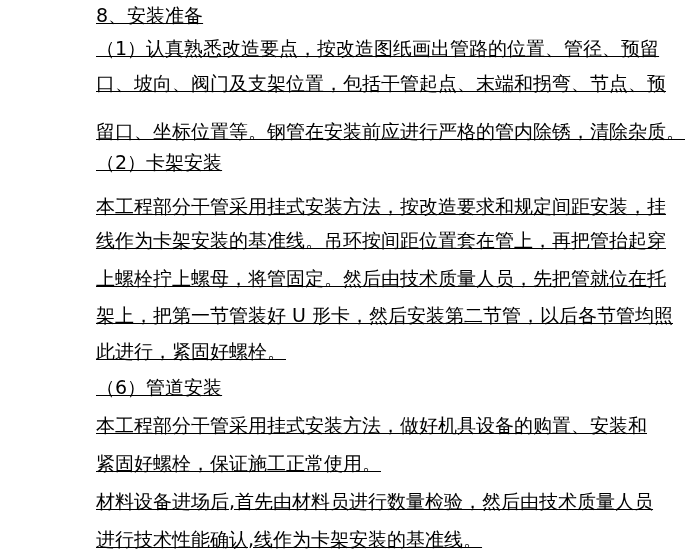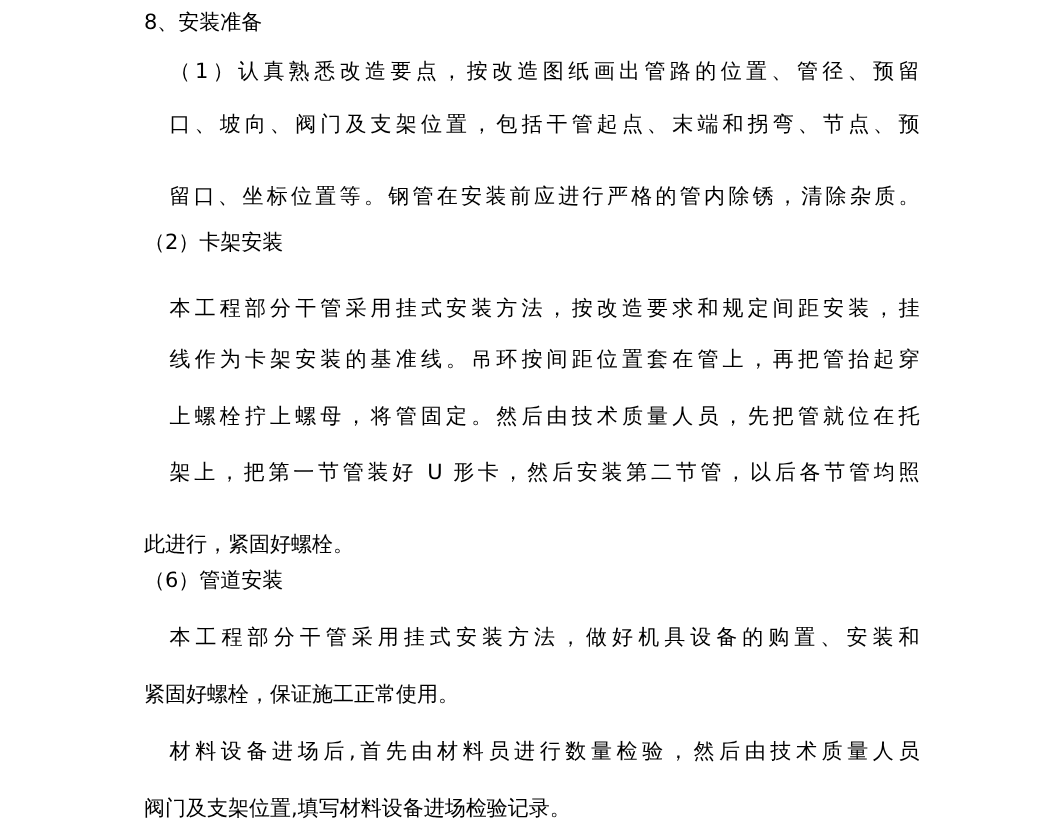--- a/index.html
+++ b/index.html
@@ -1,37 +1,37 @@
 <!DOCTYPE html>
 <html><head>
 <meta charset="utf-8">
 <style>
   html, body { margin: 0; padding: 0; background: #ffffff; }
   body { width: 699px; height: 555px; overflow: hidden; position: relative;
          font-family: "DejaVu Sans", "Liberation Sans", sans-serif; color: #000; }
   .page { position: absolute; left: 96px; top: 0; width: 500px; }
   .line { position: absolute; left: 0; height: 30px; line-height: 30px;
-          font-size: 14px; white-space: nowrap; letter-spacing: 0px; }
-  .justify { width: 500px; text-align: justify; text-align-last: justify; margin-left: 17px; }
+          font-size: 19px; white-space: nowrap; letter-spacing: 0px; text-decoration: underline; }
+  .justify { width: 500px; text-align: justify; text-align-last: justify; }
 </style>
 </head>
 <body>
 
 <div class="page">
   <div class="line" style="top:0px">8、安装准备</div>
 
   <div class="line justify" style="top:33px">（1）认真熟悉改造要点，按改造图纸画出管路的位置、管径、预留</div>
   <div class="line justify" style="top:68px">口、坡向、阀门及支架位置，包括干管起点、末端和拐弯、节点、预</div>
   <div class="line justify" style="top:116px">留口、坐标位置等。钢管在安装前应进行严格的管内除锈，清除杂质。</div>
 
   <div class="line" style="top:147px">（2）卡架安装</div>
   <div class="line justify" style="top:191px">本工程部分干管采用挂式安装方法，按改造要求和规定间距安装，挂</div>
   <div class="line justify" style="top:225px">线作为卡架安装的基准线。吊环按间距位置套在管上，再把管抬起穿</div>
   <div class="line justify" style="top:263px">上螺栓拧上螺母，将管固定。然后由技术质量人员，先把管就位在托</div>
   <div class="line justify" style="top:300px">架上，把第一节管装好 U 形卡，然后安装第二节管，以后各节管均照</div>
-  <div class="line" style="top:348px">此进行，紧固好螺栓。</div>
+  <div class="line" style="top:336px">此进行，紧固好螺栓。</div>
 
   <div class="line" style="top:372px">（6）管道安装</div>
   <div class="line justify" style="top:410px">本工程部分干管采用挂式安装方法，做好机具设备的购置、安装和</div>
   <div class="line" style="top:448px">紧固好螺栓，保证施工正常使用。</div>
   <div class="line justify" style="top:486px">材料设备进场后,首先由材料员进行数量检验，然后由技术质量人员</div>
-  <div class="line" style="top:524px">阀门及支架位置,填写材料设备进场检验记录。</div>
+  <div class="line" style="top:524px">进行技术性能确认,线作为卡架安装的基准线。</div>
 </div>
 
 </body></html>

